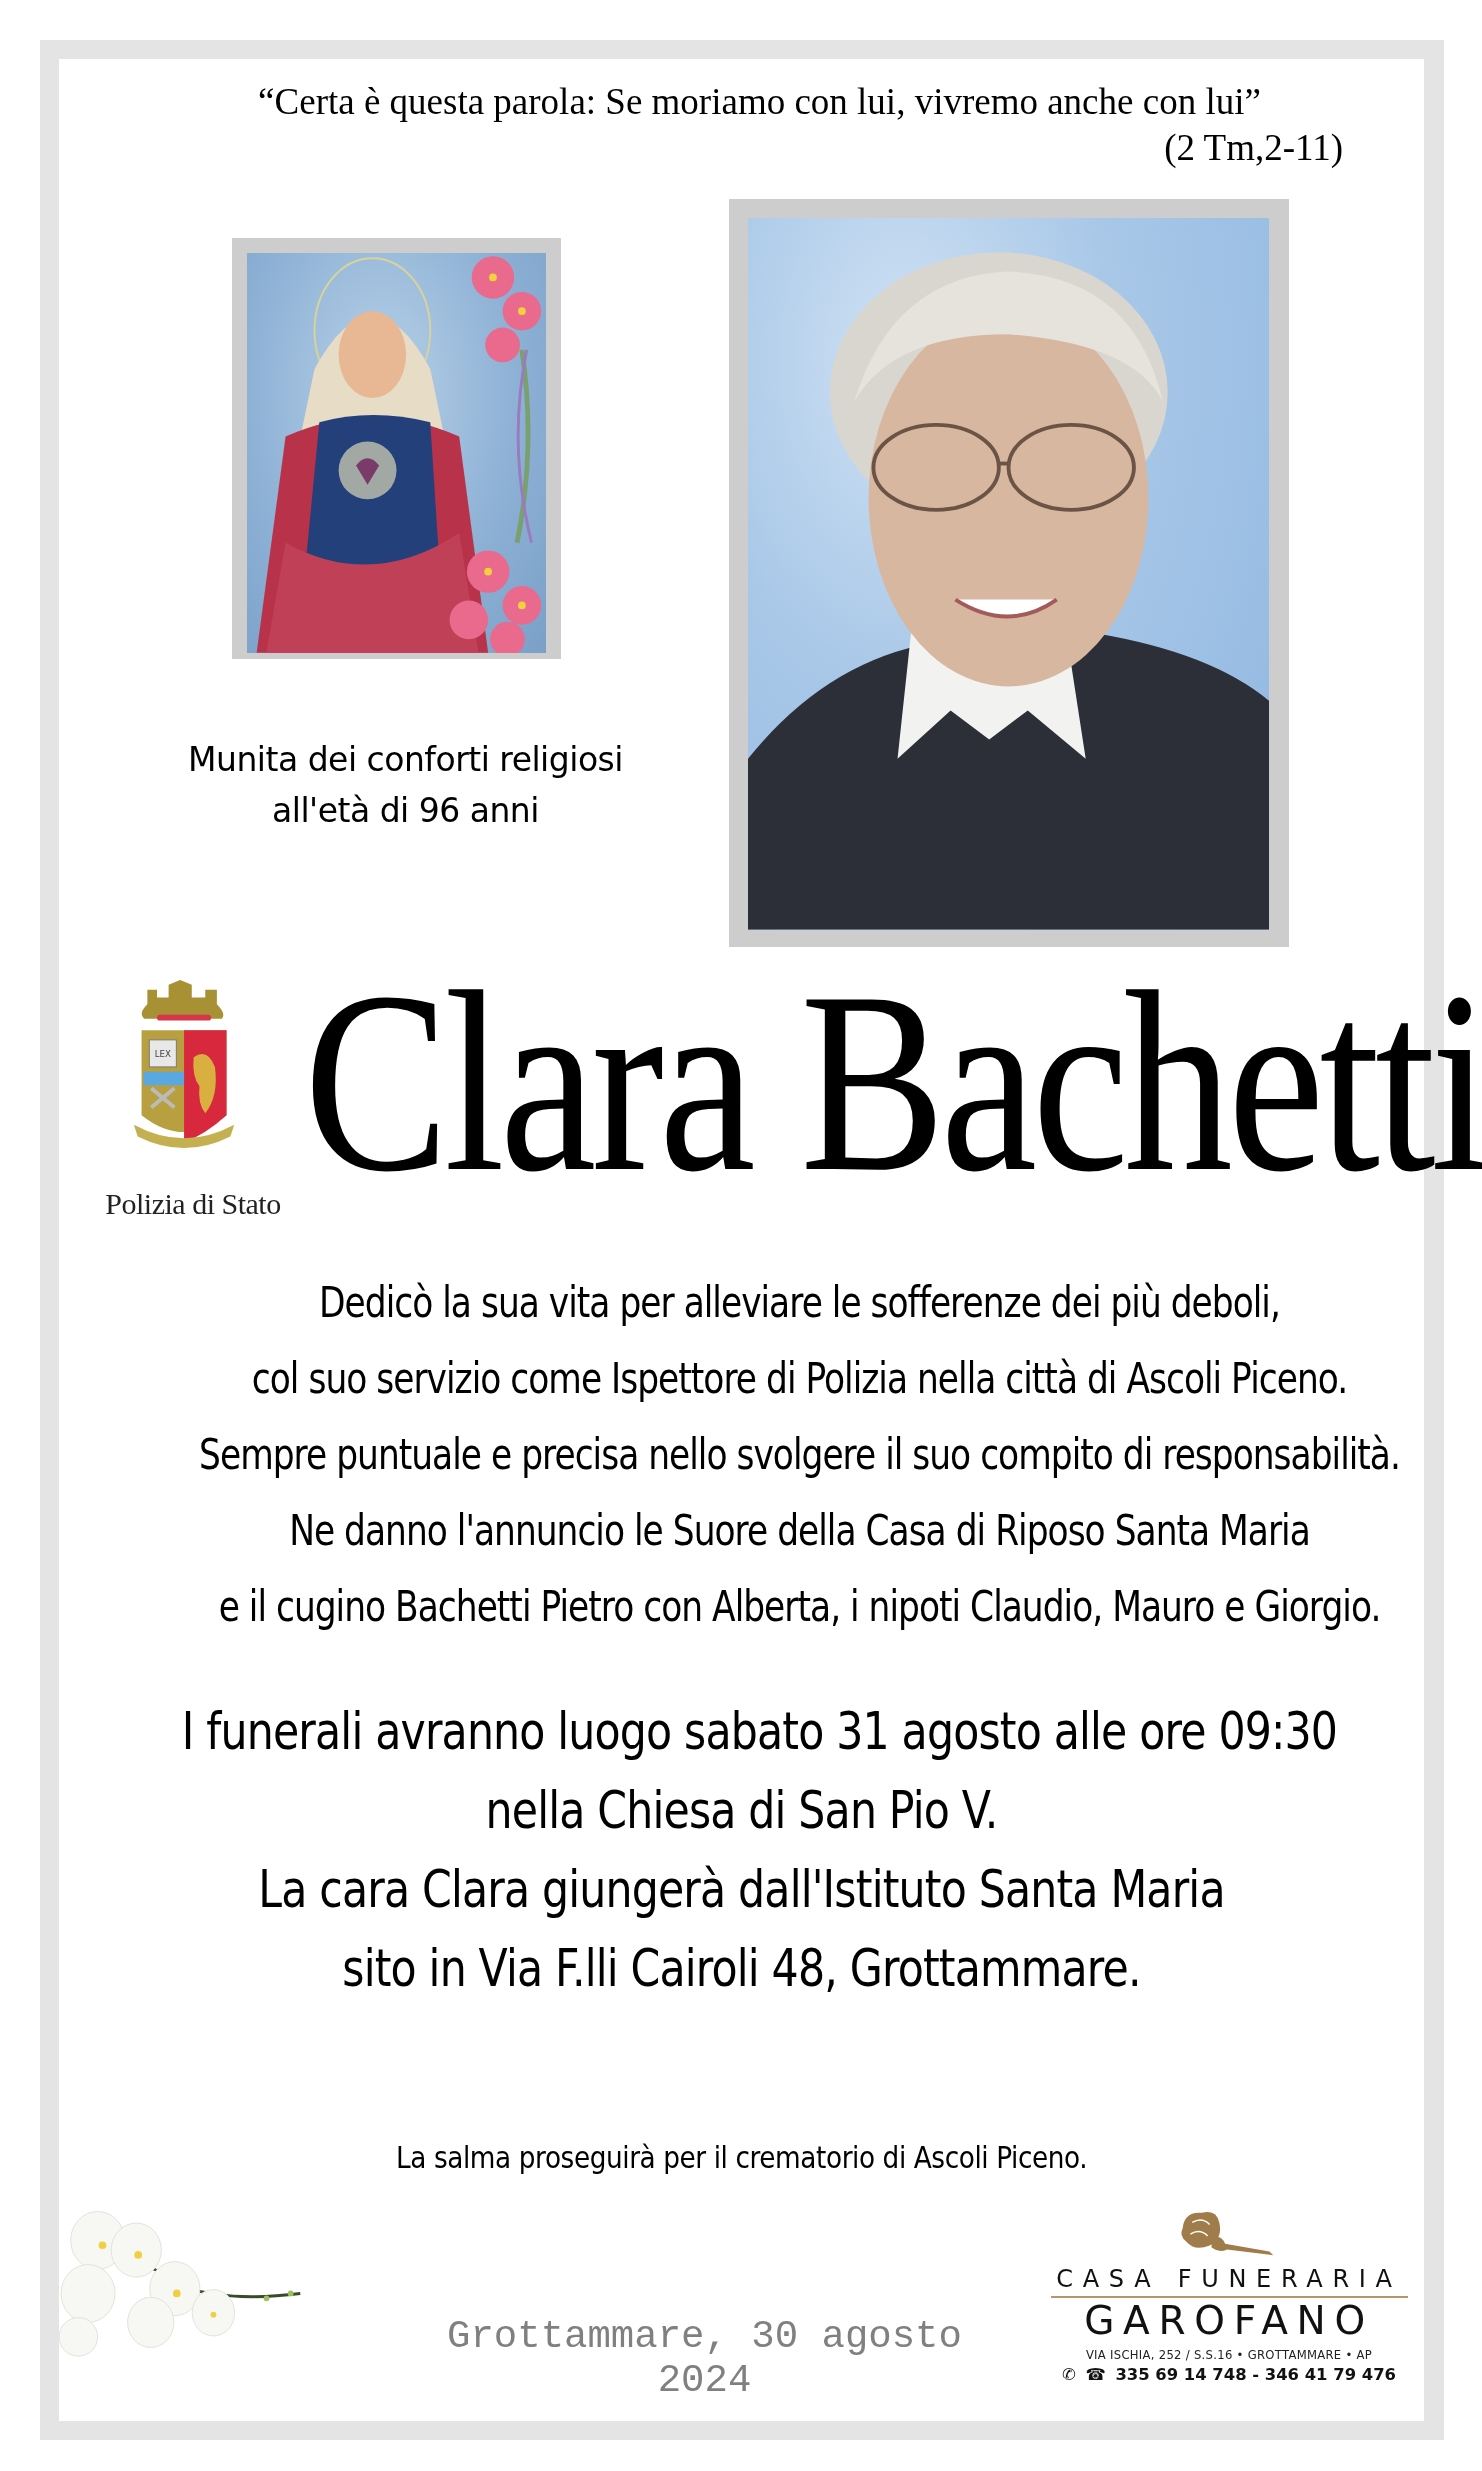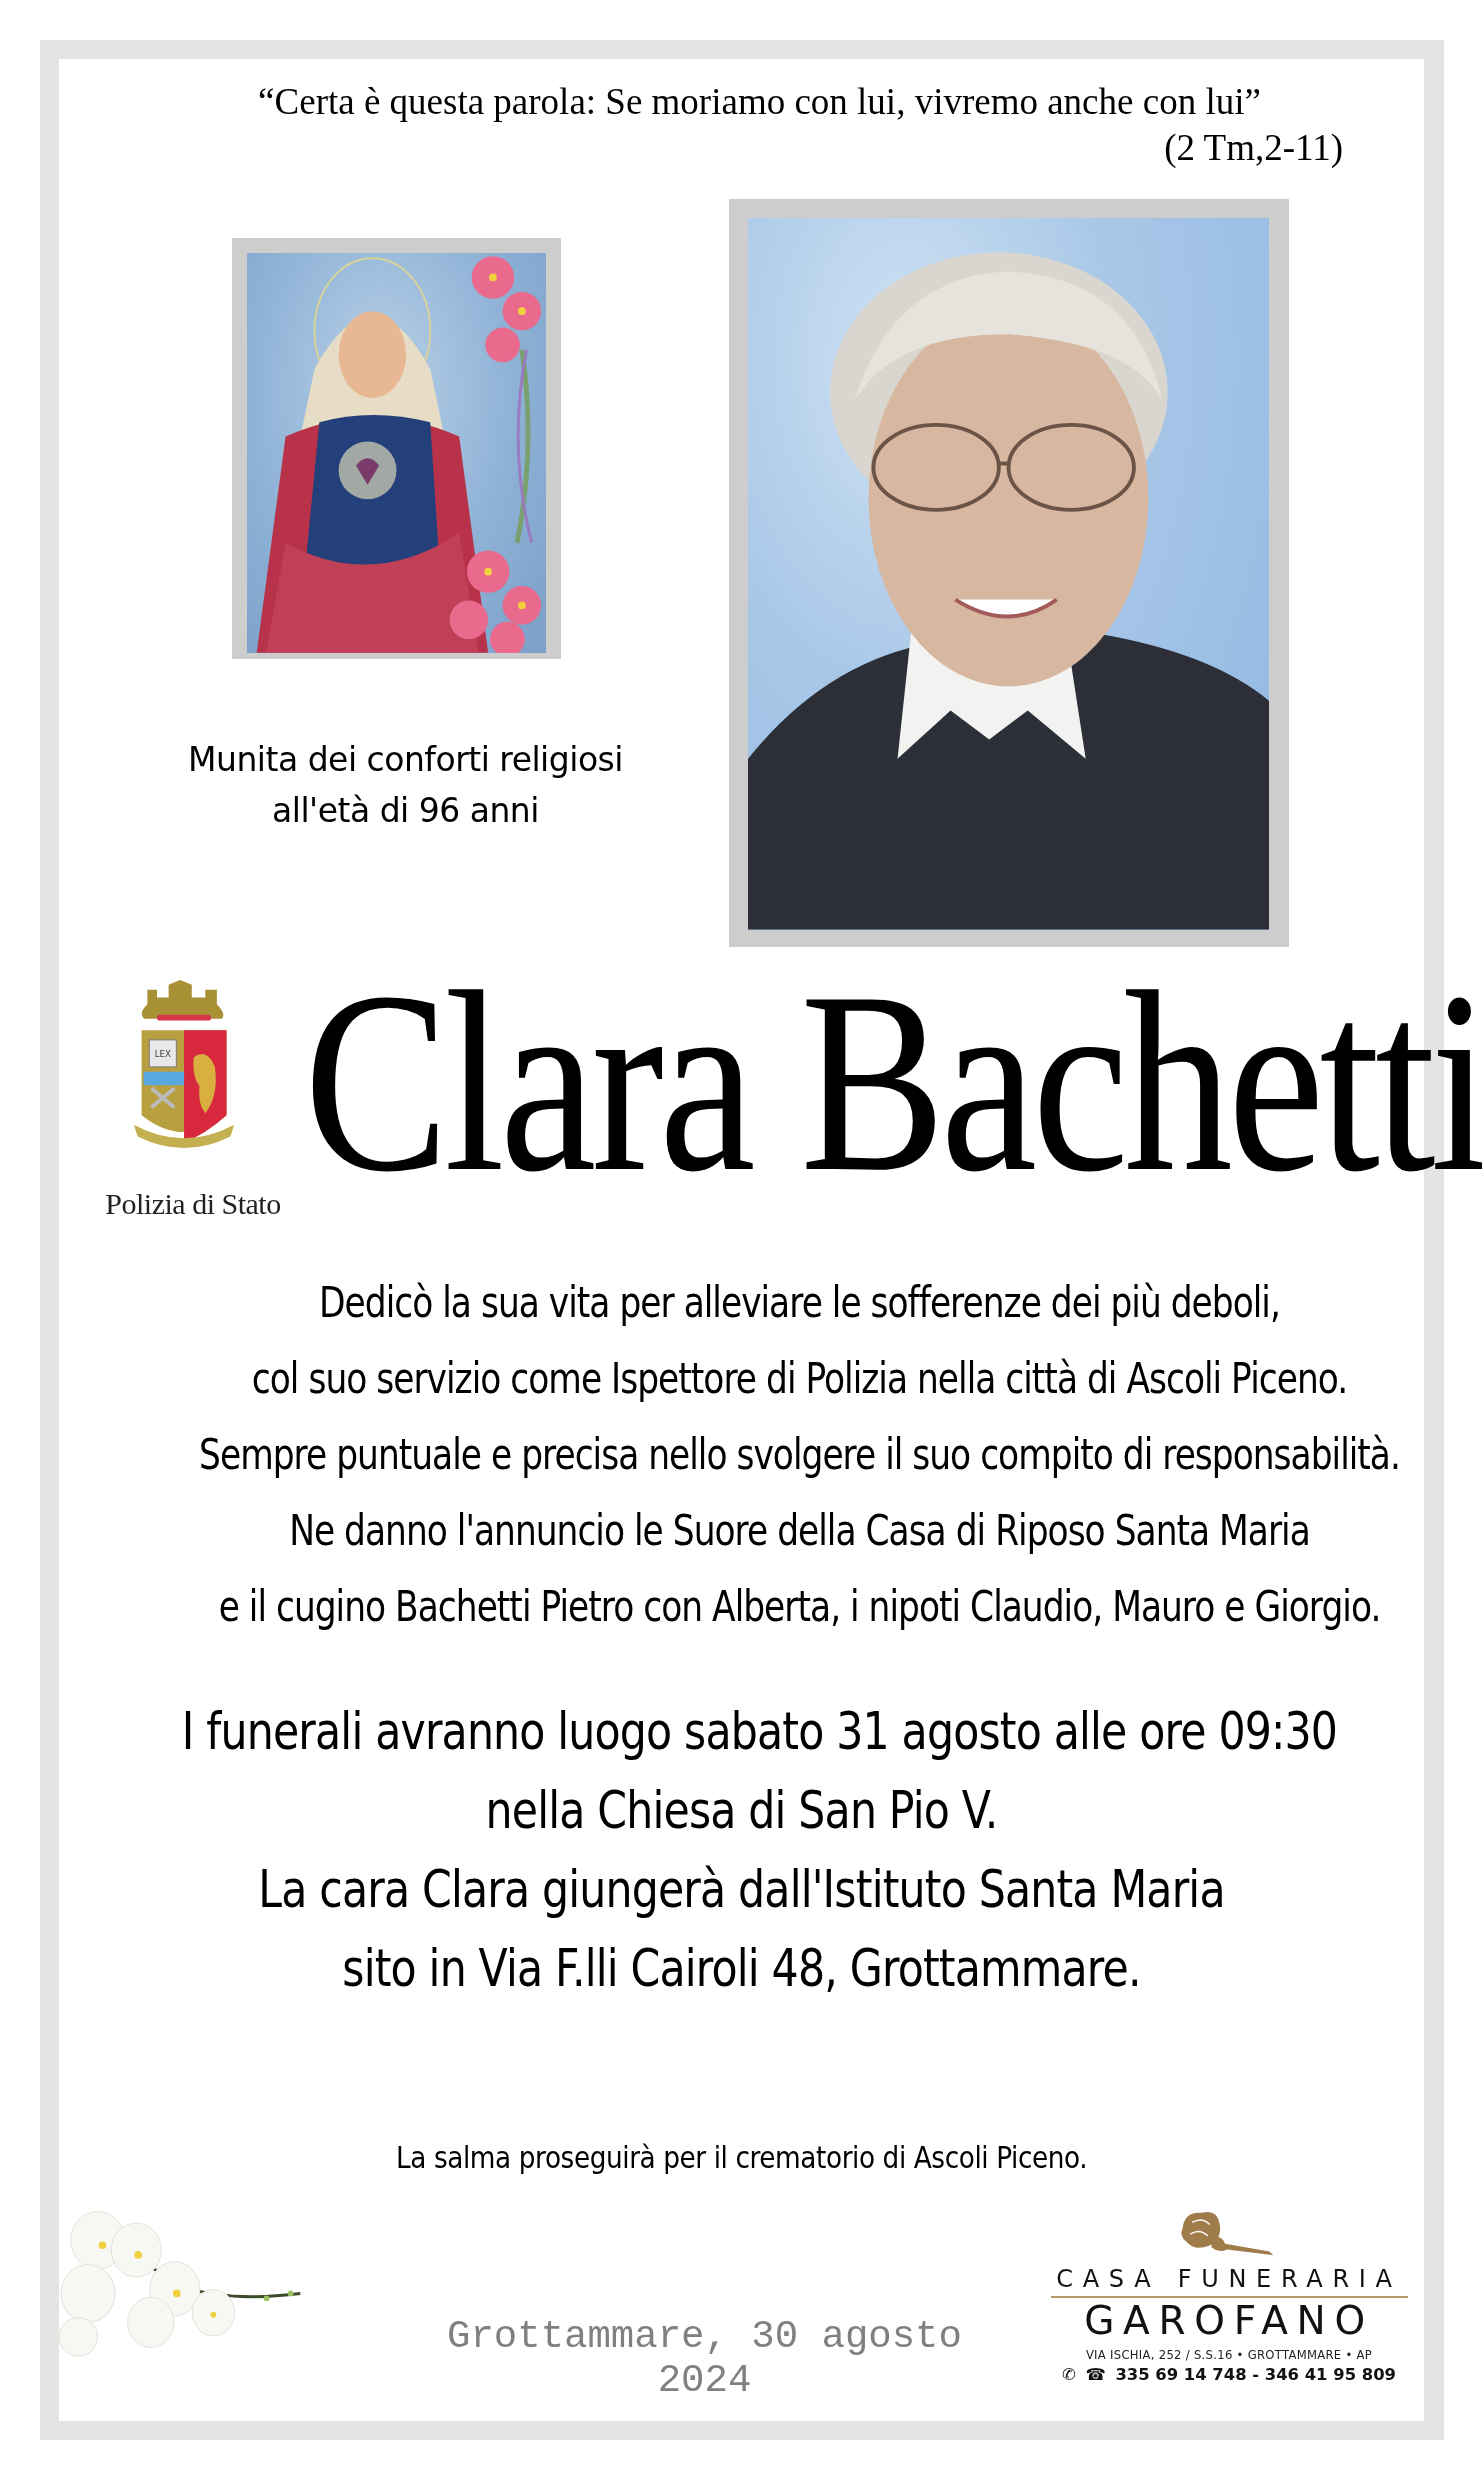--- a/index.html
+++ b/index.html
@@ -171,16 +171,16 @@
     <path d="M40 30 Q50 26 54 36 L100 44 L104 48 L56 42 Q48 46 40 40 Z" fill="#a07c4a"></path>
     <path d="M20 14 Q30 8 38 16 M18 26 Q28 20 36 28" stroke="#fff" stroke-width="1.5" fill="none"></path>
   </svg>
   <div class="casa">CASA FUNERARIA</div>
   <div class="gold-line"></div>
   <div class="garofano">GAROFANO</div>
   <div class="address">VIA ISCHIA, 252 / S.S.16  •  GROTTAMMARE  •  AP</div>
   <div class="phones">
     <span class="ic">✆</span>
     <span class="ic">☎</span>
-    <span>335 69 14 748  -  346 41 95 809</span>
+    <span>335 69 14 748  -  346 41 79 476</span>
   </div>
 </div>
 
 
 </body></html>

